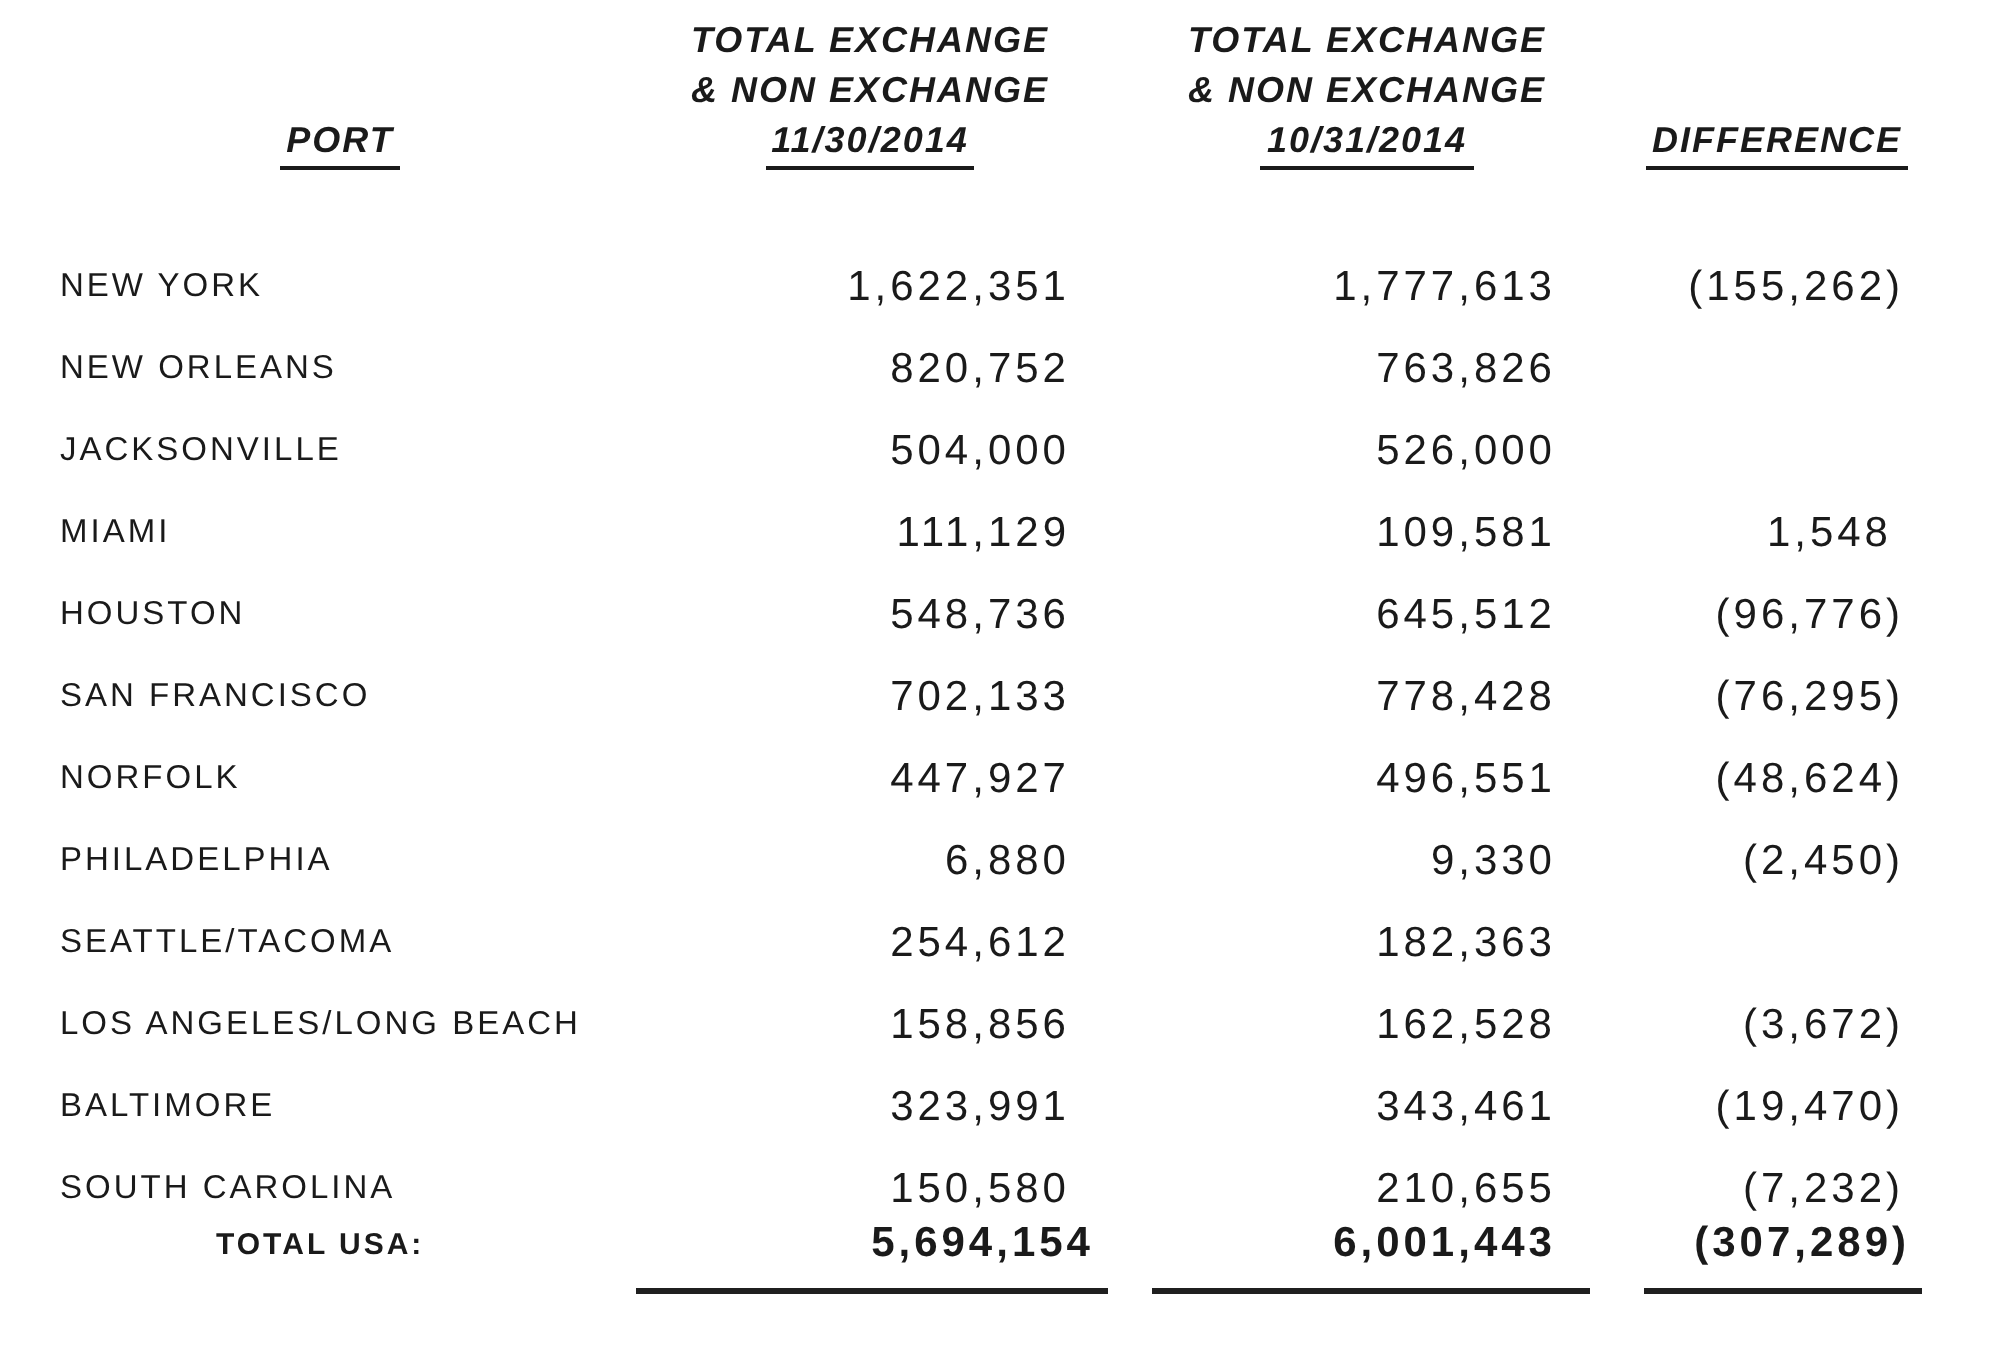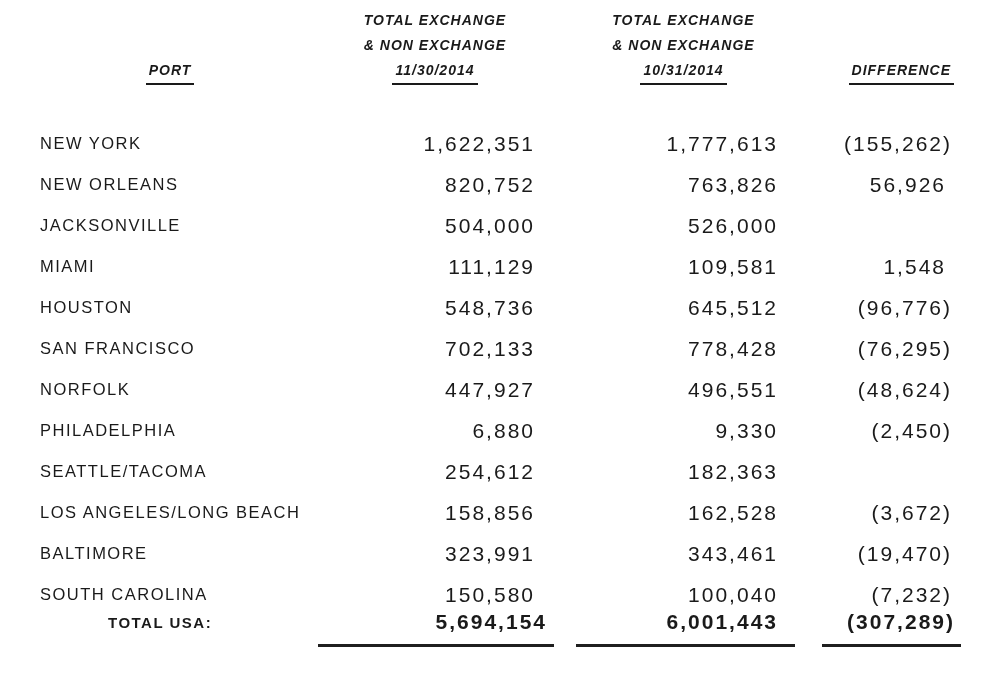--- a/index.html
+++ b/index.html
@@ -14,21 +14,21 @@
   }
   .grid {
     display: grid;
     grid-template-columns: 320px 230px 245px 165px;
   }
   
   .hdr { padding-top: 8px; }
   .hdr .cell {
     font-weight: bold;
     font-style: italic;
-    font-size: 14px;
+    font-size: 18px;
     letter-spacing: 1px;
     line-height: 25px;
   }
   .hdr-port {
     display: flex;
     align-items: flex-end;
     justify-content: center;
     padding-left: 20px;
   }
   .hdr-col { text-align: center; }
@@ -43,21 +43,21 @@
   .u {
     display: inline-block;
     border-bottom: 2px solid #1a1a1a;
     padding: 0 3px 1px 3px;
     line-height: 23px;
   }
   
   .rows { margin-top: 38px; }
   .row { height: 41px; align-items: center; }
   .c-port {
-    padding-left: 40px;
+    padding-left: 30px;
     font-size: 16.5px;
     letter-spacing: 1.5px;
     white-space: nowrap;
   }
   .c-num {
     text-align: right;
     font-size: 21px;
     letter-spacing: 2px;
     white-space: nowrap;
   }
@@ -121,21 +121,20 @@
       <div class="c-port">NEW YORK</div>
       <div class="c-num c1">1,622,351</div>
       <div class="c-num c2">1,777,613</div>
       <div class="c-num c3">(155,262)</div>
     </div>
 
     <div class="grid row">
       <div class="c-port">NEW ORLEANS</div>
       <div class="c-num c1">820,752</div>
       <div class="c-num c2">763,826</div>
-      <div class="c-num c3 pos-pad">56,926</div>
     </div>
 
     <div class="grid row">
       <div class="c-port">JACKSONVILLE</div>
       <div class="c-num c1">504,000</div>
       <div class="c-num c2">526,000</div>
     </div>
 
     <div class="grid row">
       <div class="c-port">MIAMI</div>
@@ -189,21 +188,21 @@
     <div class="grid row">
       <div class="c-port">BALTIMORE</div>
       <div class="c-num c1">323,991</div>
       <div class="c-num c2">343,461</div>
       <div class="c-num c3">(19,470)</div>
     </div>
 
     <div class="grid row">
       <div class="c-port">SOUTH CAROLINA</div>
       <div class="c-num c1">150,580</div>
-      <div class="c-num c2">100,040</div>
+      <div class="c-num c2">210,655</div>
       <div class="c-num c3">(7,232)</div>
     </div>
   </div>
 
   <div class="sum-line l1"></div>
   <div class="sum-line l2"></div>
   <div class="sum-line l3"></div>
 
   <div class="grid total-row">
     <div class="t-label">TOTAL USA:</div>

